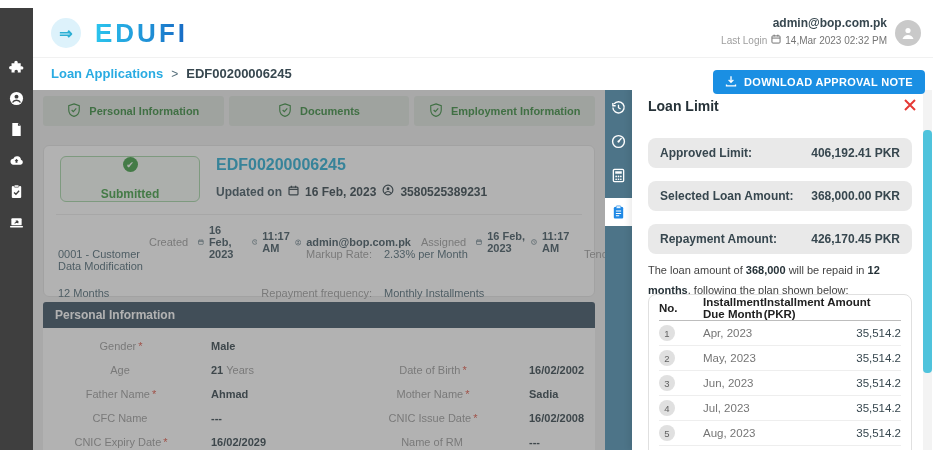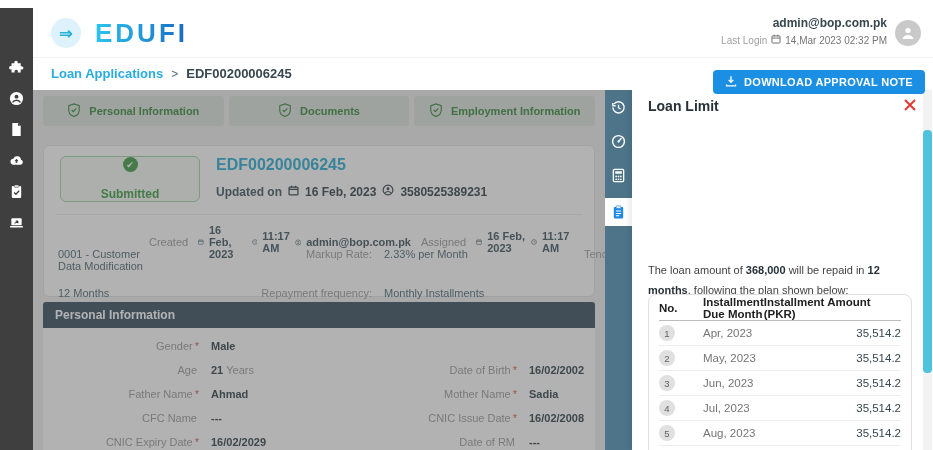--- a/index.html
+++ b/index.html
@@ -50,21 +50,21 @@
   .meta-item { display:flex; align-items:center; gap:5px; margin-right:10px; font-weight:600; }
   .meta-right { margin-left:auto; display:flex; align-items:center; }
   .kv-grid { position:absolute; left:14px; right:8px; top:102px; display:grid; grid-template-columns:90px 212px 188px 1fr; column-gap:12px; row-height:26px; font-size:11px; row-gap:15px; }
   .kv-grid .k { color:#9e9e9e; text-align:right; }
   .kv-grid .v { color:#546e7a; }
 
   .pi { position:absolute; left:10px; top:212px; width:552px; height:160px; }
   .pi-head { height:26px; background:#3d5365; border-radius:3px 3px 0 0; color:#fff; font-size:12px; font-weight:bold; display:flex; align-items:center; padding-left:12px; }
   .pi-body { background:#fff; height:134px; padding-top:12px; }
   .pi-grid { display:grid; grid-template-columns:156px 126px 168px 1fr; column-gap:12px; row-gap:12px; font-size:11px; }
-  .pi-grid .k { color:#9e9e9e; text-align:right; }
+  .pi-grid .k { color:#9e9e9e; text-align:center; }
   .pi-grid .k .req { color:#e05b4b; margin-left:2px; }
   .pi-grid .v { color:#37474f; font-weight:bold; }
   .pi-grid .v .sfx { color:#9e9e9e; font-weight:normal; margin-left:3px; }
 
   
   .strip { position:absolute; left:605px; top:88px; width:27px; height:362px; background:#4d7488; z-index:15; }
   .strip-ic { width:27px; height:30px; display:flex; align-items:center; justify-content:center; margin-top:4px; cursor:pointer; }
   .strip-ic svg { width:15px; height:15px; }
   .strip-ic.active { background:#fff; height:28px; margin-top:8px; }
 
@@ -284,21 +284,21 @@
           <span class="k"><span>Mother Name</span><span class="req">*</span></span>
           <span class="v"><span>Sadia</span></span>
 
           <span class="k"><span>CFC Name</span><span class="req"></span></span>
           <span class="v"><span>---</span><span class="sfx"></span></span>
           <span class="k"><span>CNIC Issue Date</span><span class="req">*</span></span>
           <span class="v"><span>16/02/2008</span></span>
 
           <span class="k"><span>CNIC Expiry Date</span><span class="req">*</span></span>
           <span class="v"><span>16/02/2029</span><span class="sfx"></span></span>
-          <span class="k"><span>Date of RM</span><span class="req"></span></span>
+          <span class="k"><span>Name of RM</span><span class="req"></span></span>
           <span class="v"><span>---</span></span>
         </div>
       </div>
     </section>
   </main>
 
   <div class="strip">
     <div class="strip-ic">
       <svg viewBox="0 0 16 16">
           <path d="M3.2 4.2A6 6 0 1 1 2 8" fill="none" stroke="#fff" stroke-width="1.5"></path>
@@ -335,20 +335,34 @@
   </div>
 
   <aside class="panel">
     <div class="panel-title">Loan Limit</div>
     <div class="close-x">
       <svg width="14" height="14" viewBox="0 0 14 14">
           <path d="M2 2l10 10M12 2L2 12" stroke="#e53935" stroke-width="2"></path>
         </svg>
     </div>
 
+    <div class="limit-rows">
+      <div class="limit-row">
+        <span>Approved Limit:</span>
+        <span>406,192.41 PKR</span>
+      </div>
+      <div class="limit-row">
+        <span>Selected Loan Amount:</span>
+        <span>368,000.00 PKR</span>
+      </div>
+      <div class="limit-row">
+        <span>Repayment Amount:</span>
+        <span>426,170.45 PKR</span>
+      </div>
+    </div>
 
     <p class="desc"><span>The loan amount of </span><span class="b">368,000</span><span> will be repaid in </span><span class="b">12 months</span><span>, following the plan shown below:</span></p>
 
     <div class="inst-card">
       <div class="inst-hrow">
         <span>No.</span>
         <span class="c2">Installment Due Month</span>
         <span>Installment Amount (PKR)</span>
       </div>
       <div class="inst-row">

